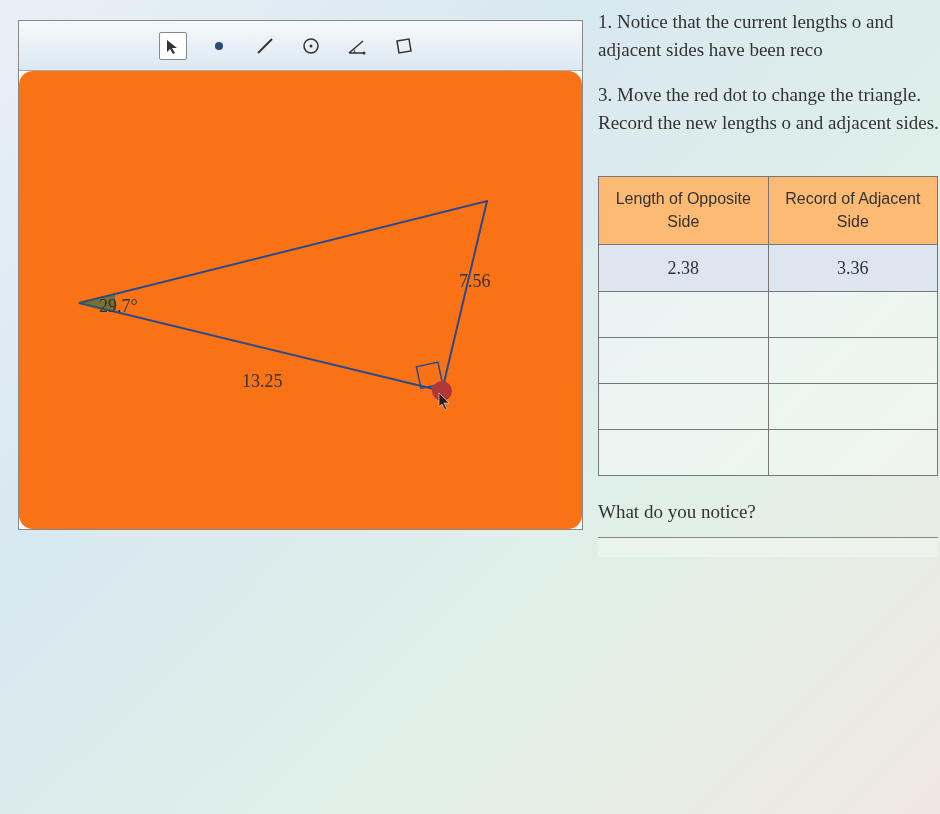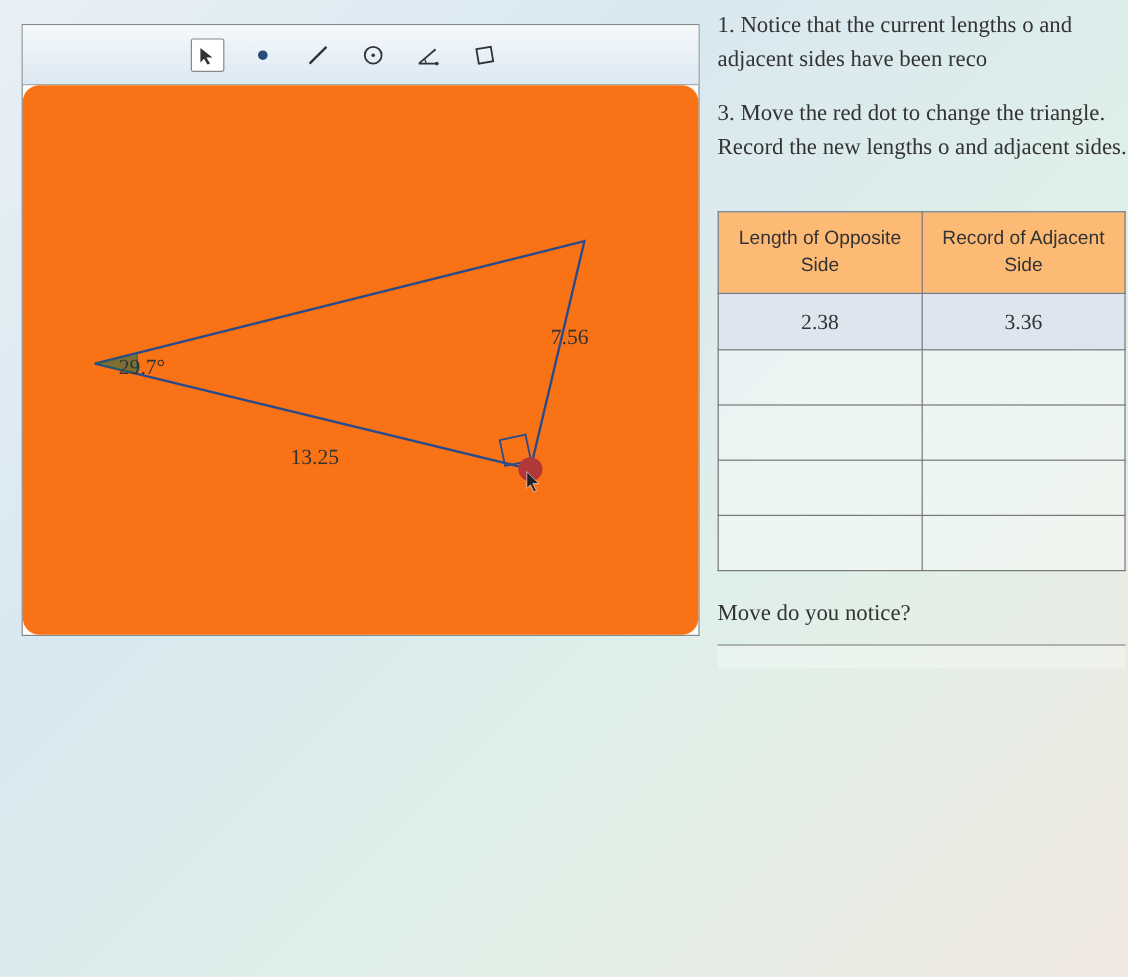--- a/index.html
+++ b/index.html
@@ -249,17 +249,17 @@
           <td></td>
           <td></td>
         </tr>
         <tr>
           <td></td>
           <td></td>
         </tr>
       </tbody>
     </table>
 
-    <p class="notice-q">Move do you notice?</p>
+    <p class="notice-q">What do you notice?</p>
     <div class="answer-box"></div>
   </div>
 
 </div>
 
 </body></html>

